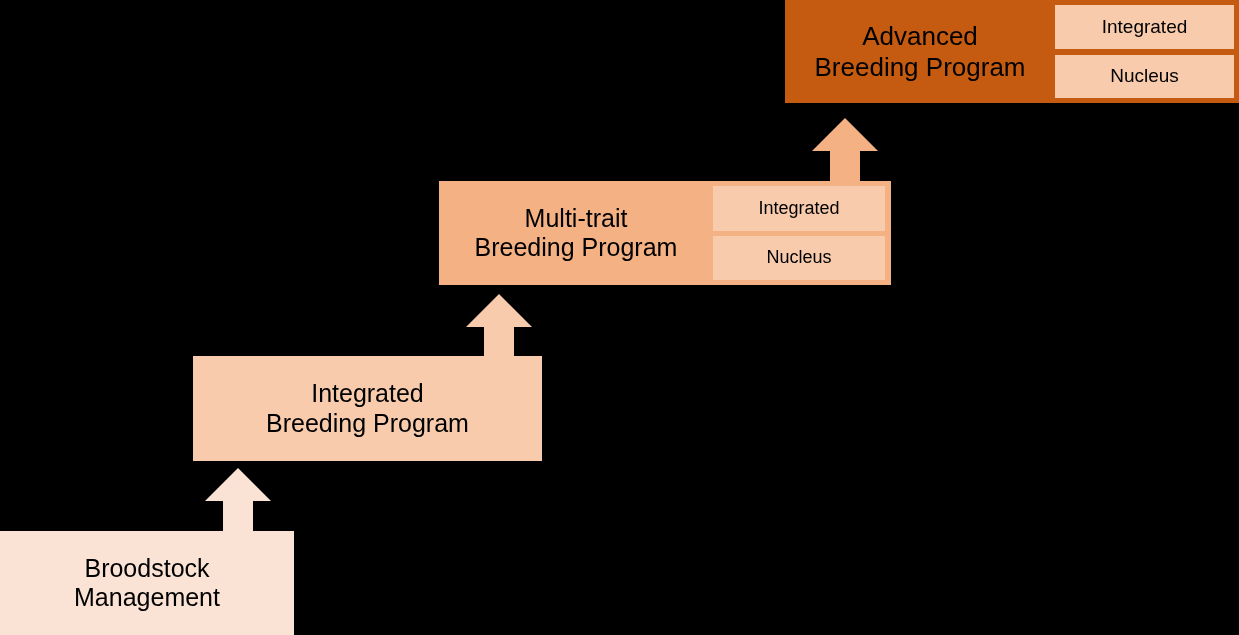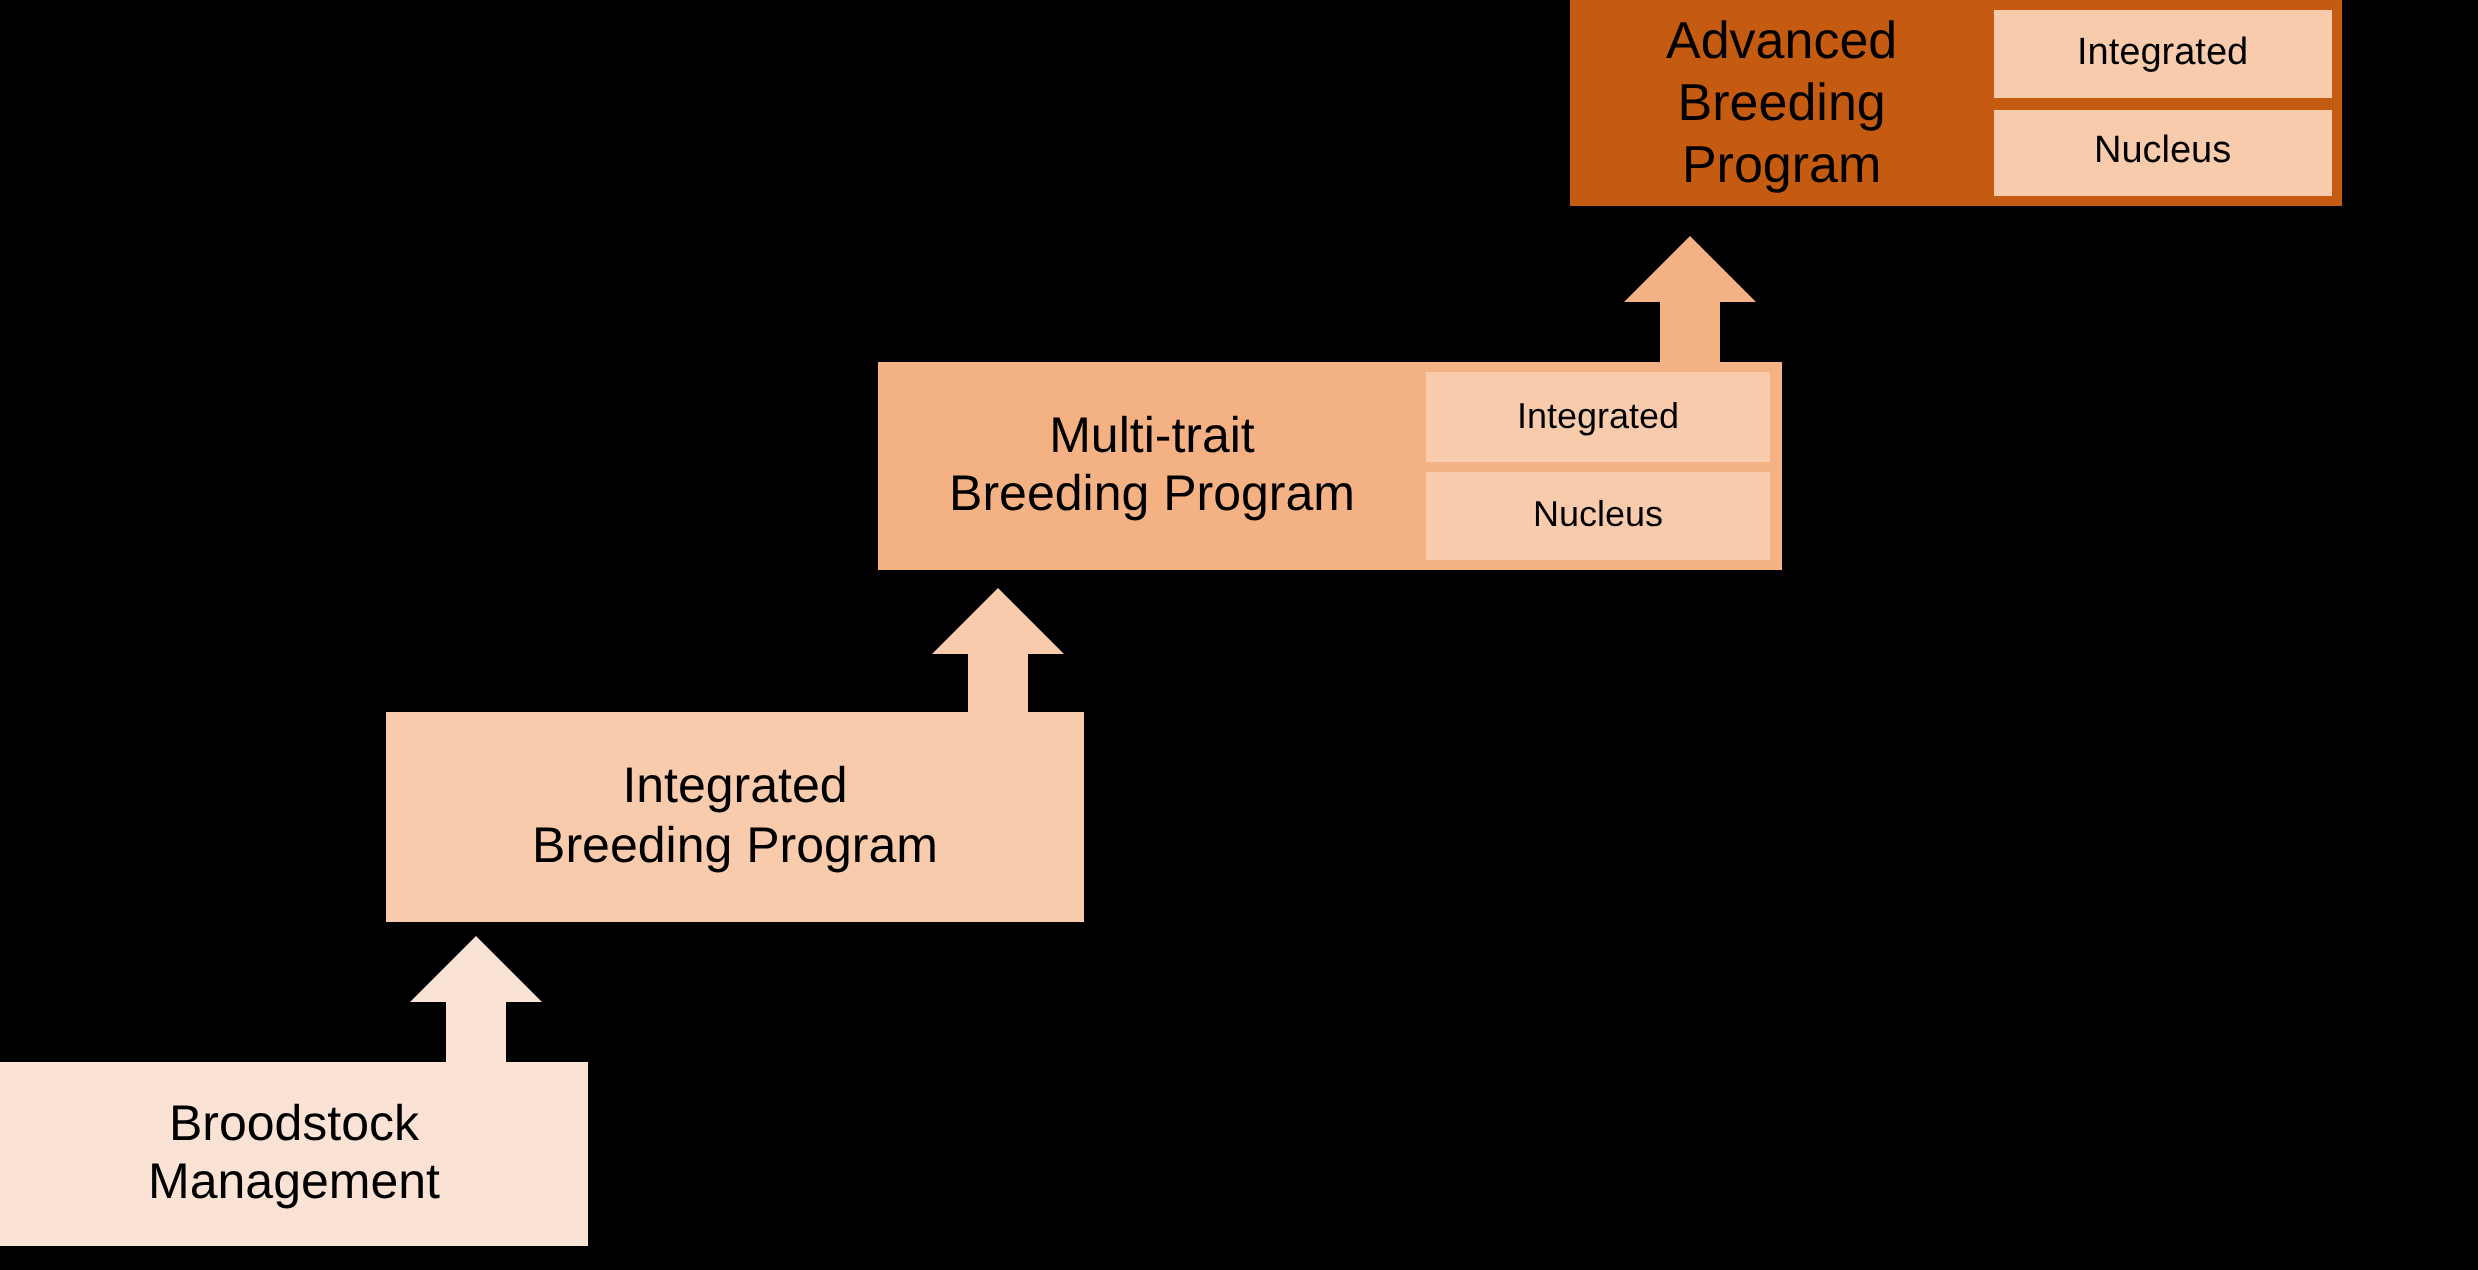--- a/index.html
+++ b/index.html
@@ -35,21 +35,21 @@
     color: #000000;
     line-height: 1.18;
     white-space: pre-line;
     padding: 0 6px;
   }
 
   
   #node-advanced {
     left: 785px;
     top: 0px;
-    width: 386px;
+    width: 454px;
     height: 103px;
     background: #C55A11;
   }
   #node-advanced .node-label {
     font-size: 26px;
     max-width: 258px;
   }
   #node-advanced .subcol {
     width: 184px;
     display: flex;
@@ -109,21 +109,21 @@
     height: 105px;
     background: #F8CBAD;
   }
   #node-integrated .node-label { font-size: 25px; }
 
   
   #node-broodstock {
     left: 0px;
     top: 531px;
     width: 294px;
-    height: 92px;
+    height: 104px;
     background: #FAE3D5;
   }
   #node-broodstock .node-label { font-size: 25px; }
 
   
   .arrow-up {
     position: absolute;
     display: block;
   }
   .arrow-up svg { display: block; width: 100%; height: 100%; }

